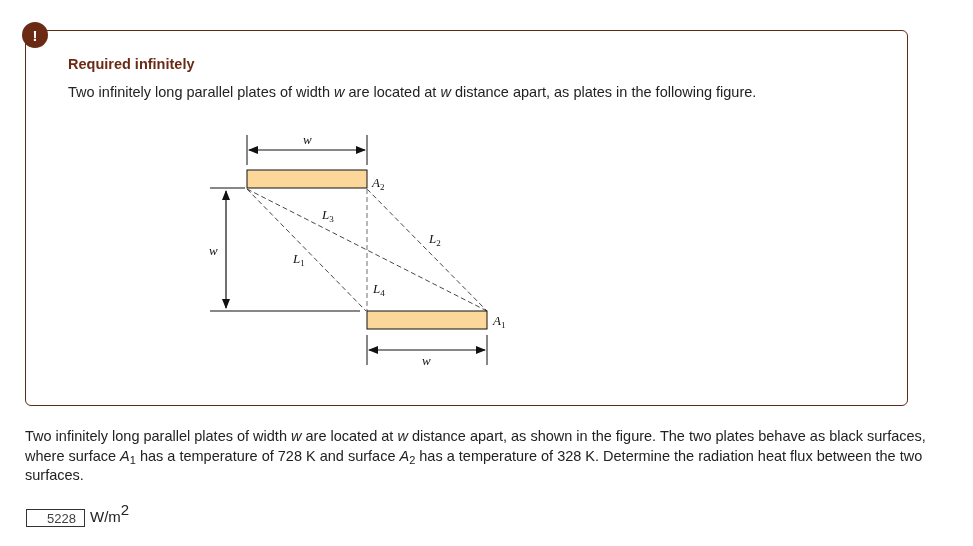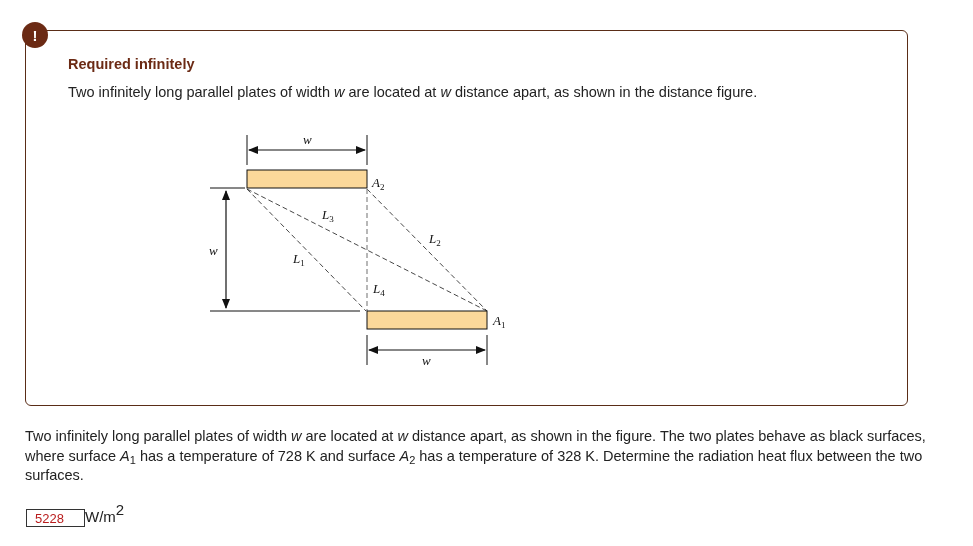--- a/index.html
+++ b/index.html
@@ -11,33 +11,33 @@
              background: #6b2a14; color: #fff; font-weight: bold; font-size: 15px;
              display: flex; align-items: center; justify-content: center; }
     .req-title { position: absolute; left: 68px; top: 56px; font-size: 14.5px; font-weight: bold; color: #6b2a14; }
     .intro { position: absolute; left: 68px; top: 84px; font-size: 14.5px; color: #222; white-space: nowrap; }
     .intro i, .question i { font-style: italic; }
     .figure { position: absolute; left: 200px; top: 125px; }
     .question { position: absolute; left: 25px; top: 427px; width: 930px; font-size: 14.5px; line-height: 19.5px; color: #222; }
     .question sub { font-size: 11px; vertical-align: -3px; line-height: 0; }
     .answer-row { position: absolute; left: 26px; top: 505px; display: flex; align-items: flex-start; }
     .answer-input { width: 59px; height: 18px; box-sizing: border-box; border: 1px solid #333; background: #fff;
-                    font-family: "Liberation Sans", sans-serif; font-size: 13px; text-align: left;
-                    padding: 0 8px; color: #b91c1c; line-height: 16px; margin-top: 4px; }
-    .unit { font-size: 15px; margin-top: 3px; color: #222; }
+                    font-family: "Liberation Sans", sans-serif; font-size: 13px; text-align: right;
+                    padding: 0 8px; color: #404040; line-height: 16px; margin-top: 4px; }
+    .unit { font-size: 15px; margin-left: 5px; margin-top: 3px; color: #222; }
     .unit sup { font-size: 15px; vertical-align: 7px; line-height: 0; }
   </style>
 </head>
 <body>
 
 <div class="info-box"></div>
 <div class="badge">!</div>
 
 <div class="req-title">Required infinitely</div>
-<div class="intro"><span>Two infinitely long parallel plates of width </span><i>w</i><span> are located at </span><i>w</i><span> distance apart, as shown in the distance figure.</span></div>
+<div class="intro"><span>Two infinitely long parallel plates of width </span><i>w</i><span> are located at </span><i>w</i><span> distance apart, as plates in the following figure.</span></div>
 
 <svg class="figure" width="310" height="250" viewBox="0 0 310 250" xmlns="http://www.w3.org/2000/svg">
   <defs>
     <marker id="arr" markerWidth="10" markerHeight="8" refX="9" refY="4" orient="auto-start-reverse" markerUnits="userSpaceOnUse">
       <path d="M0,0 L10,4 L0,8 Z" fill="#111"></path>
     </marker>
   </defs>
 
   <line x1="47" y1="10" x2="47" y2="40" stroke="#111" stroke-width="1"></line>
   <line x1="167" y1="10" x2="167" y2="40" stroke="#111" stroke-width="1"></line>

